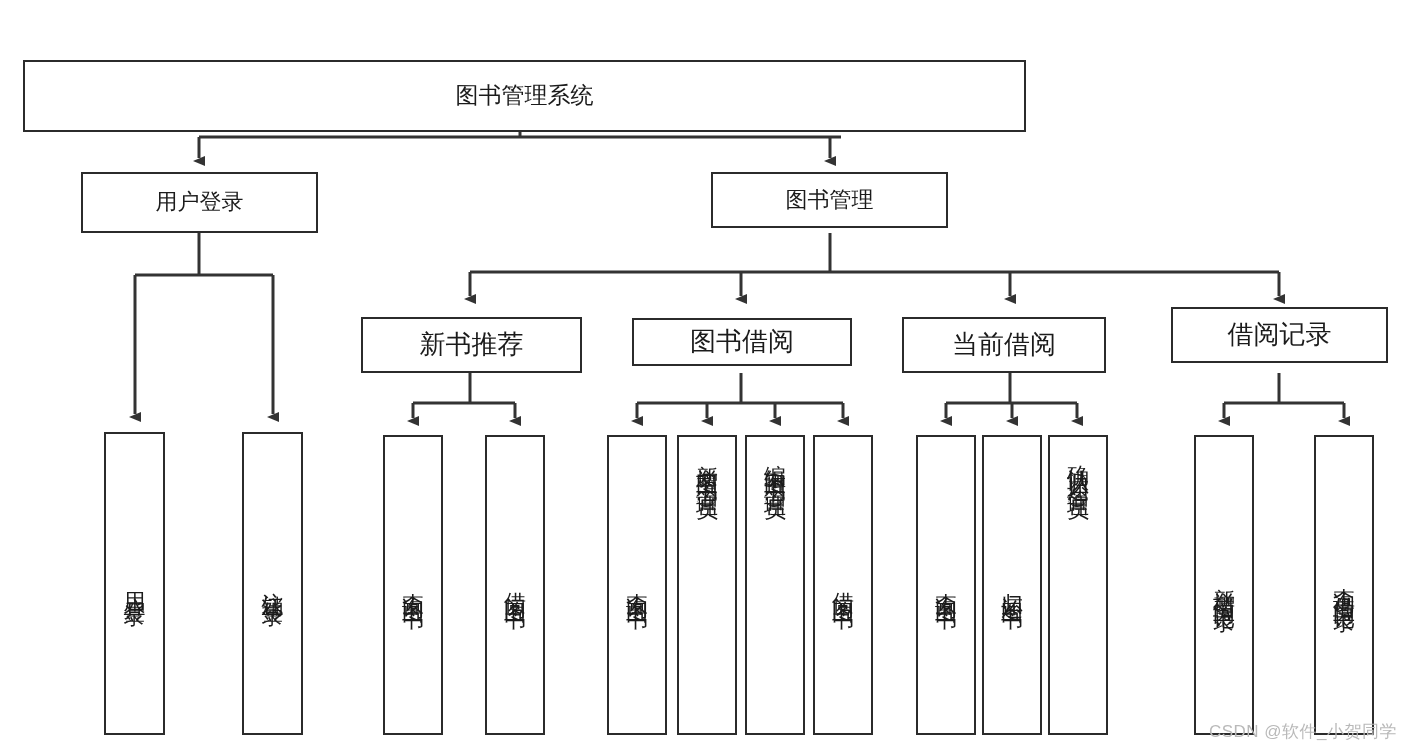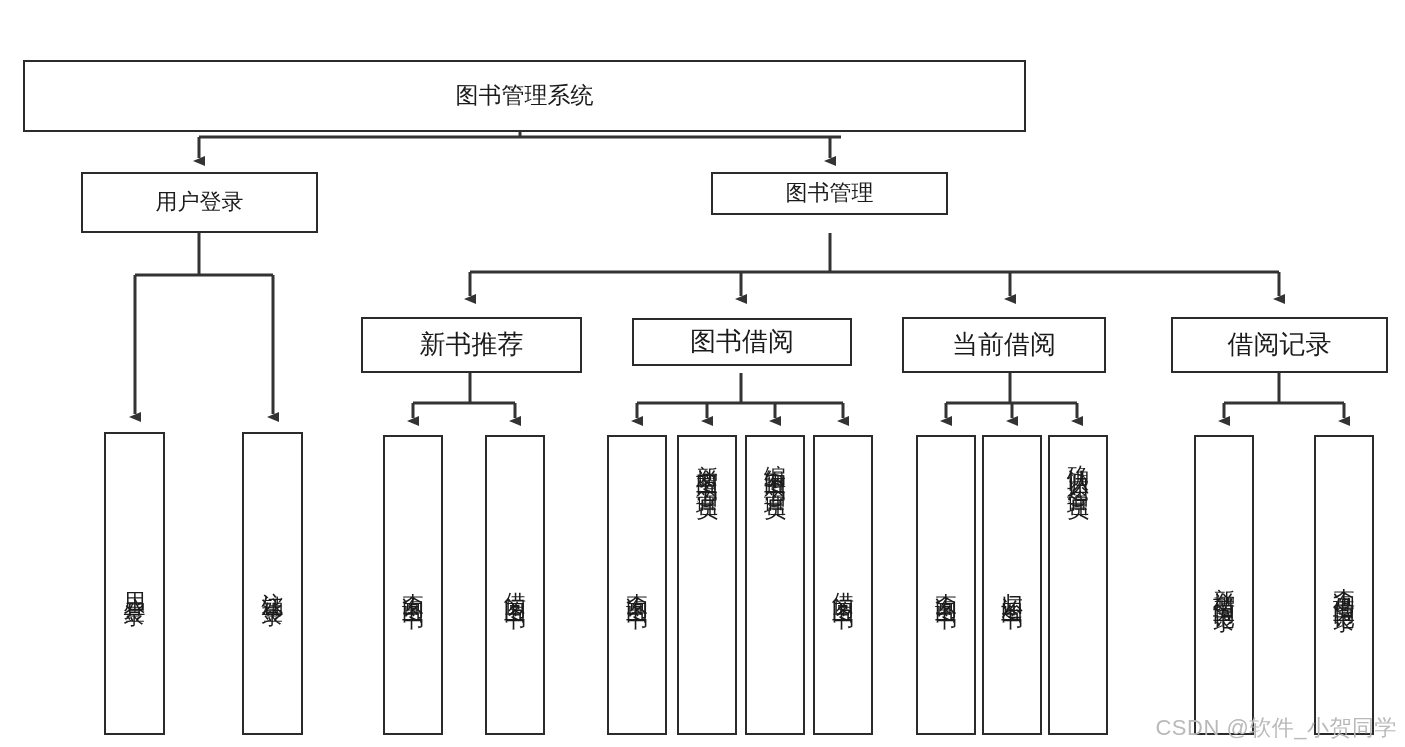--- a/index.html
+++ b/index.html
@@ -56,21 +56,21 @@
     line-height: 1;
     display: block;
     white-space: nowrap;
   }
   .node.leaf.pad-top .vtext { margin-top: 10px; }
   .node.leaf.center-v { align-items: center; }
   .watermark {
     position: absolute;
     right: 8px;
     bottom: 4px;
-    font-size: 22px;
+    font-size: 17px;
     color: #b9b9b9;
     letter-spacing: 0.5px;
     white-space: nowrap;
     user-select: none;
   }
 </style>
 </head>
 <body>
 
 <div id="diagram-root">
@@ -121,26 +121,26 @@
       <path d="M1279,373 L1279,403"></path>
       <path d="M1224,403 L1344,403"></path>
       <path d="M1224,403 L1224,418" marker-end="url(#arrow)"></path>
       <path d="M1344,403 L1344,418" marker-end="url(#arrow)"></path>
     </g>
   </svg>
 
   <div class="node level0" style="left:23px; top:12px; width:1003px; height:72px;margin-top:48px;">图书管理系统</div>
 
   <div class="node level1" style="left:81px; top:172px; width:237px; height:61px;">用户登录</div>
-  <div class="node level1" style="left:711px; top:172px; width:237px; height:43px;">图书管理</div>
+  <div class="node level1" style="left:711px; top:172px; width:237px; height:56px;">图书管理</div>
 
   <div class="node level2" style="left:361px; top:317px; width:221px; height:56px;">新书推荐</div>
   <div class="node level2" style="left:632px; top:318px; width:220px; height:48px;">图书借阅</div>
   <div class="node level2" style="left:902px; top:317px; width:204px; height:56px;">当前借阅</div>
-  <div class="node level2" style="left:1171px; top:317px; width:217px; height:56px;">借阅记录</div>
+  <div class="node level2" style="left:1171px; top:307px; width:217px; height:56px;">借阅记录</div>
 
   <div class="node leaf center-v" style="left:104px; top:432px; width:61px; height:303px;">
     <span class="vtext">用户登录</span>
   </div>
   <div class="node leaf center-v" style="left:242px; top:432px; width:61px; height:303px;">
     <span class="vtext">注销登录</span>
   </div>
 
   <div class="node leaf center-v" style="left:383px; top:435px; width:60px; height:300px;">
     <span class="vtext">查询图书</span>

